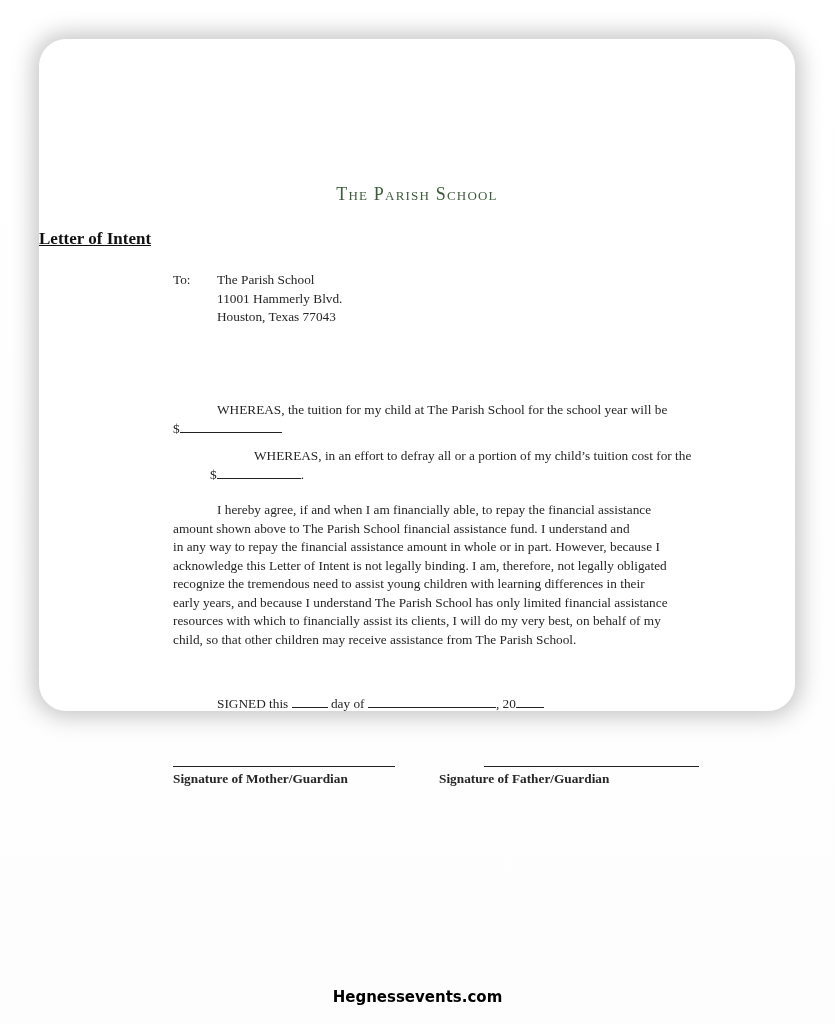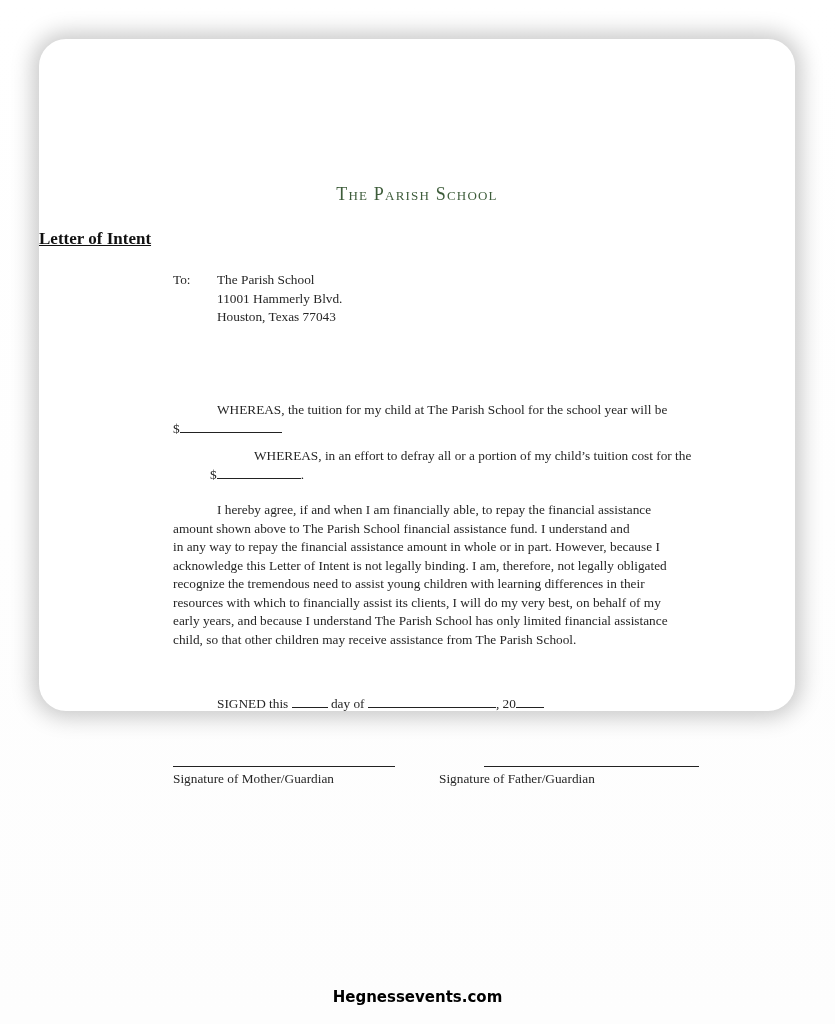--- a/index.html
+++ b/index.html
@@ -29,21 +29,21 @@
       text-decoration: underline; color: #111;
     }
     .text { font-size: 13.3px; color: #262626; line-height: 18.5px; }
     .to-block { position: absolute; left: 134px; top: 232px; }
     .to-label { position: absolute; left: 0; top: 0; width: 40px; }
     .to-lines { position: absolute; left: 44px; top: 0; white-space: nowrap; }
     .para { position: absolute; left: 134px; width: 540px; }
     .indent { display: inline-block; width: 44px; }
     .blank { display: inline-block; border-bottom: 1px solid #222; height: 12px; vertical-align: baseline; }
     .sig-line { position: absolute; height: 0; border-top: 1px solid #222; }
-    .sig-label { position: absolute; white-space: nowrap; }
+    .sig-label { position: absolute; white-space: nowrap; font-weight: bold; }
     .footer {
       position: absolute; left: 0; right: 0; top: 988px; text-align: center;
       font-family: "DejaVu Sans", sans-serif; font-weight: bold; font-size: 15px;
       color: #000000;
     }
   </style>
 </head>
 <body>
 
 <div class="backdrop"></div>
@@ -71,22 +71,22 @@
     <div><span class="indent"></span><span>WHEREAS, in an effort to defray all or a portion of my child’s tuition cost for the</span></div>
     <div><span>$</span><span class="blank" style="width:84px;"></span><span>.</span></div>
   </div>
 
   <div class="para text" style="top:462px; width:560px;">
     <div><span class="indent"></span><span>I hereby agree, if and when I am financially able, to repay the financial assistance</span></div>
     <div>amount shown above to The Parish School financial assistance fund.  I understand and</div>
     <div>in any way to repay the financial assistance amount in whole or in part.  However, because I</div>
     <div>acknowledge this Letter of Intent is not legally binding.  I am, therefore, not legally obligated</div>
     <div>recognize the tremendous need to assist young children with learning differences in their</div>
+    <div>early years, and because I understand The Parish School has only limited financial assistance</div>
     <div>resources with which to financially assist its clients, I will do my very best, on behalf of my</div>
-    <div>early years, and because I understand The Parish School has only limited financial assistance</div>
     <div>child, so that other children may receive assistance from The Parish School.</div>
   </div>
 
   <div class="para text" style="top:656px;">
     <div><span class="indent"></span><span>SIGNED this </span><span class="blank" style="width:36px;"></span><span> day of </span><span class="blank" style="width:128px;"></span><span>, 20</span><span class="blank" style="width:28px;"></span></div>
   </div>
 
   <div class="sig-line" style="left:134px; top:727px; width:222px;"></div>
   <div class="sig-label text" style="left:134px; top:731px;">Signature of Mother/Guardian</div>
 

